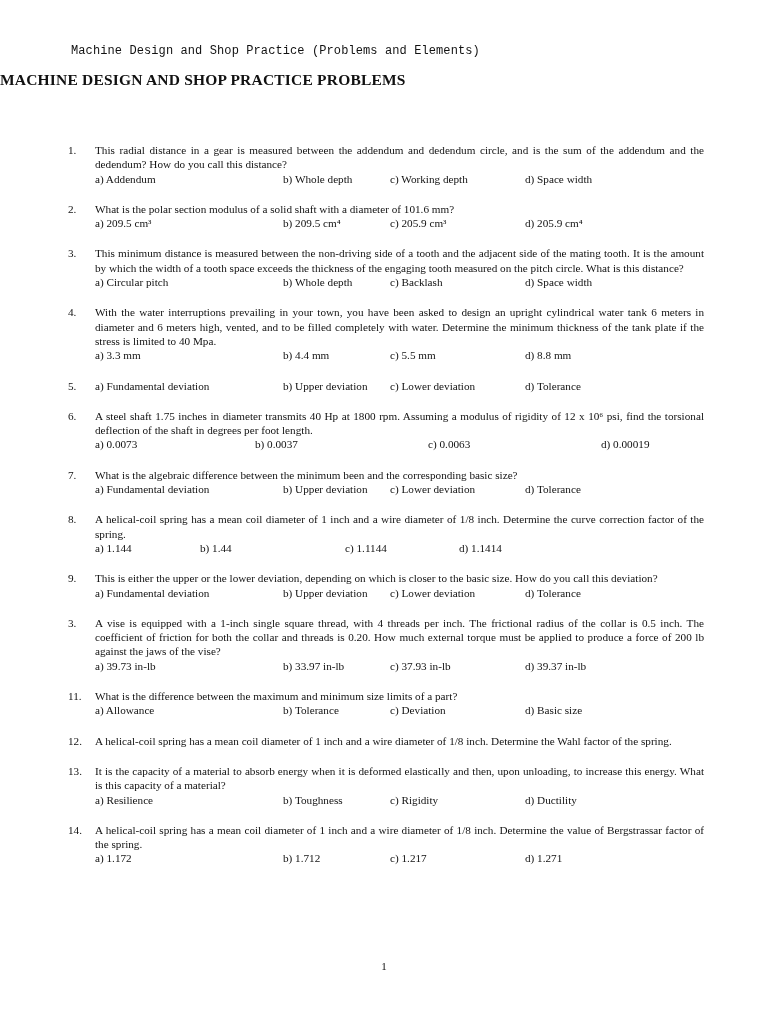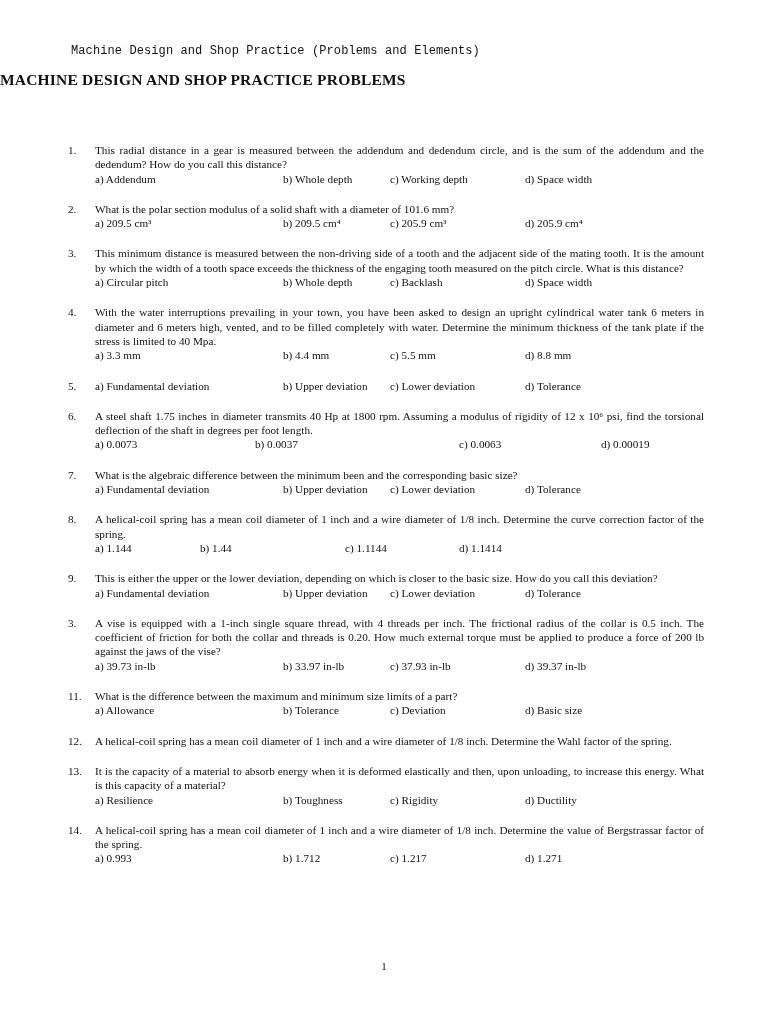--- a/index.html
+++ b/index.html
@@ -45,21 +45,21 @@
   .qnum { width: 27px; flex-shrink: 0; }
   .qbody { flex: 1; min-width: 0; }
   .qtext { text-align: justify; }
   .opts { position: relative; height: 14.3px; }
   .opt { position: absolute; top: 0; white-space: nowrap; }
   .opt.a { left: 0; }
   .std .opt.b { left: 160px; margin-left: 28px; }
   .std .opt.c { left: 295px; }
   .std .opt.d { left: 430px; }
   .wide .opt.b { left: 160px; }
-  .wide .opt.c { left: 333px; margin-left: 31px; }
+  .wide .opt.c { left: 333px; }
   .wide .opt.d { left: 506px; }
   .narrow .opt.b { left: 105px; }
   .narrow .opt.c { left: 250px; }
   .narrow .opt.d { left: 364px; }
   .page-num {
     position: absolute;
     bottom: 52px;
     left: 0;
     width: 100%;
     text-align: center;
@@ -237,21 +237,21 @@
           <span class="opt d">d) Ductility</span>
         </div>
       </div>
     </div>
 
     <div class="question">
       <span class="qnum">14.</span>
       <div class="qbody">
         <div class="qtext">A helical-coil spring has a mean coil diameter of 1 inch and a wire diameter of 1/8 inch. Determine the value of Bergstrassar factor of the spring.</div>
         <div class="opts std">
-          <span class="opt a">a) 0.993</span>
+          <span class="opt a">a) 1.172</span>
           <span class="opt b">b) 1.712</span>
           <span class="opt c">c) 1.217</span>
           <span class="opt d">d) 1.271</span>
         </div>
       </div>
     </div>
 
   </div>
 
   <div class="page-num">1</div>

